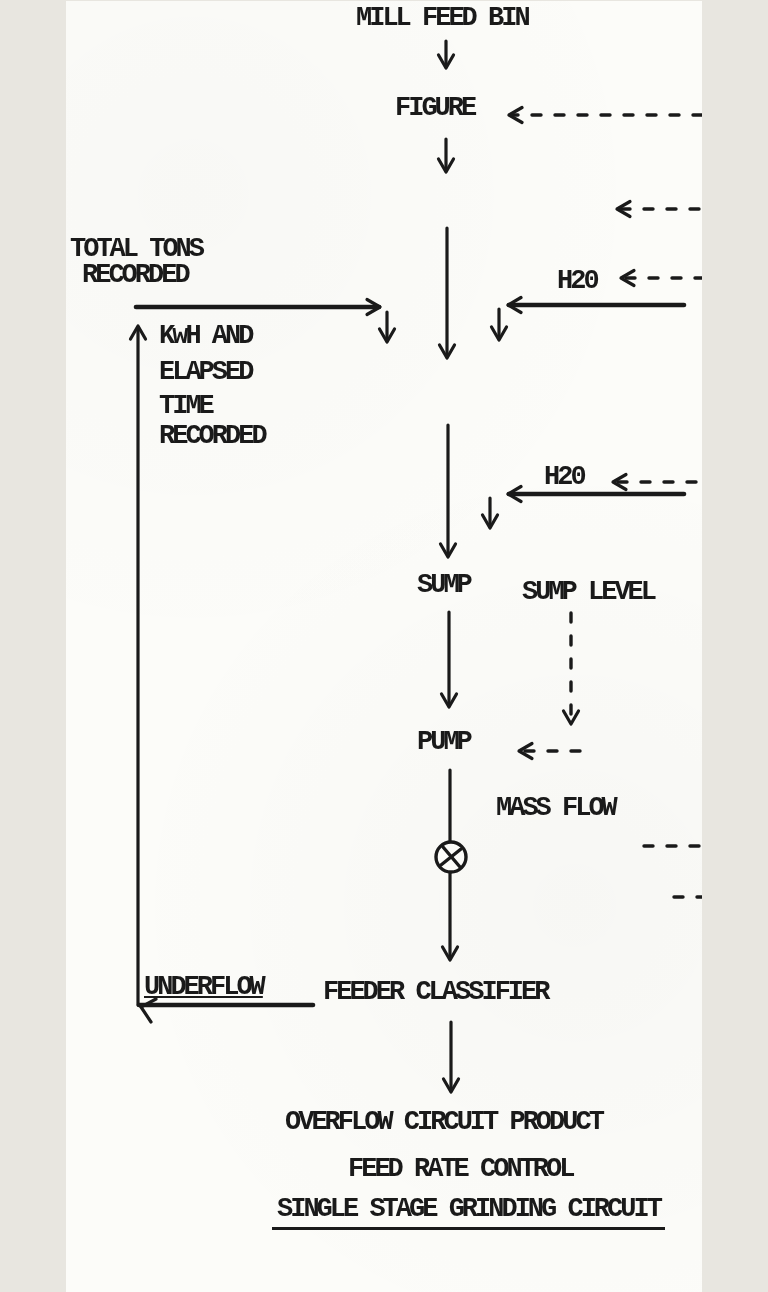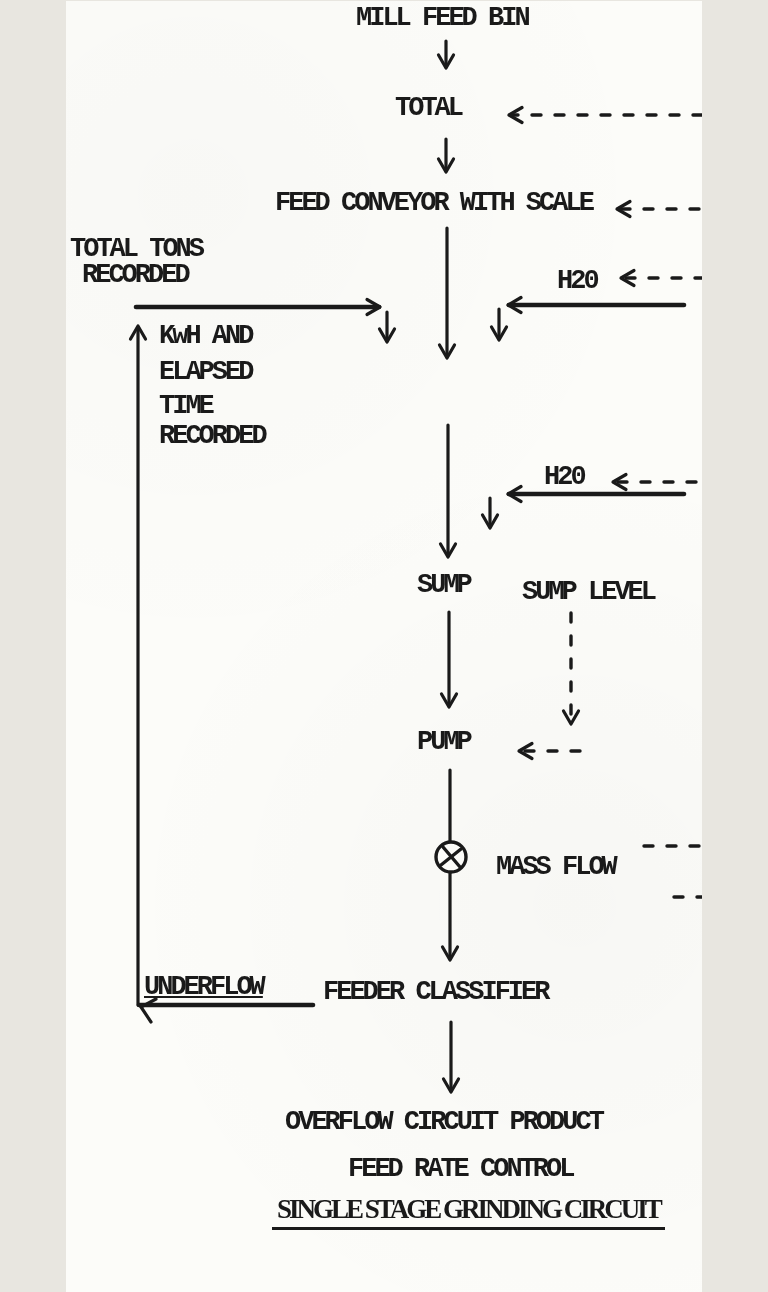--- a/index.html
+++ b/index.html
@@ -21,21 +21,20 @@
     font-weight:700;
     font-size:27px;
     letter-spacing:-3px;
     line-height:1.05;
     white-space:pre;
     color:#1a1a1a;
   }
   .ul{
     border-bottom:3.5px solid #1a1a1a;
     padding:0 5px 4px 5px;
-    font-family:Liberation Serif, serif;
   }
   .fig-line{display:flex;align-items:baseline;}
   .fig-num{font-size:34px;letter-spacing:-2px;}
   .fig-suffix{font-size:19px;letter-spacing:-1px;}
 </style>
 </head>
 <body>
 
 <div class="page">
 
@@ -87,28 +86,27 @@
     </g>
 
     <g stroke="#1a1a1a" stroke-width="3.4" fill="#fcfcf9" stroke-linecap="round">
       <circle cx="385" cy="856" r="15"></circle>
       <line x1="377" y1="846" x2="394" y2="866"></line>
       <line x1="395" y1="848" x2="375" y2="864"></line>
     </g>
   </svg>
 
   <div class="lbl" style="left:290px;top:3px;">MILL FEED BIN</div>
-  <div class="lbl" style="left:329px;top:93px;">TOTAL</div>
-  <div class="lbl" style="left:209px;top:188px;">FEED CONVEYOR WITH SCALE</div>
+  <div class="lbl" style="left:329px;top:93px;">FIGURE</div>
   <div class="lbl" style="left:491px;top:266px;">H20</div>
   <div class="lbl" style="left:478px;top:462px;">H20</div>
   <div class="lbl" style="left:351px;top:570px;">SUMP</div>
   <div class="lbl" style="left:456px;top:577px;">SUMP LEVEL</div>
   <div class="lbl" style="left:351px;top:727px;">PUMP</div>
-  <div class="lbl" style="left:430px;top:852px;">MASS FLOW</div>
+  <div class="lbl" style="left:430px;top:793px;">MASS FLOW</div>
   <div class="lbl" style="left:257px;top:977px;">FEEDER CLASSIFIER</div>
   <div class="lbl" style="left:78px;top:972px;text-decoration:underline;">UNDERFLOW</div>
 
   <div class="lbl" style="left:4px;top:234px;">TOTAL TONS</div>
   <div class="lbl" style="left:16px;top:260px;">RECORDED</div>
   <div class="lbl" style="left:93px;top:321px;">KwH AND</div>
   <div class="lbl" style="left:93px;top:357px;">ELAPSED</div>
   <div class="lbl" style="left:93px;top:391px;">TIME</div>
   <div class="lbl" style="left:93px;top:421px;">RECORDED</div>
 

